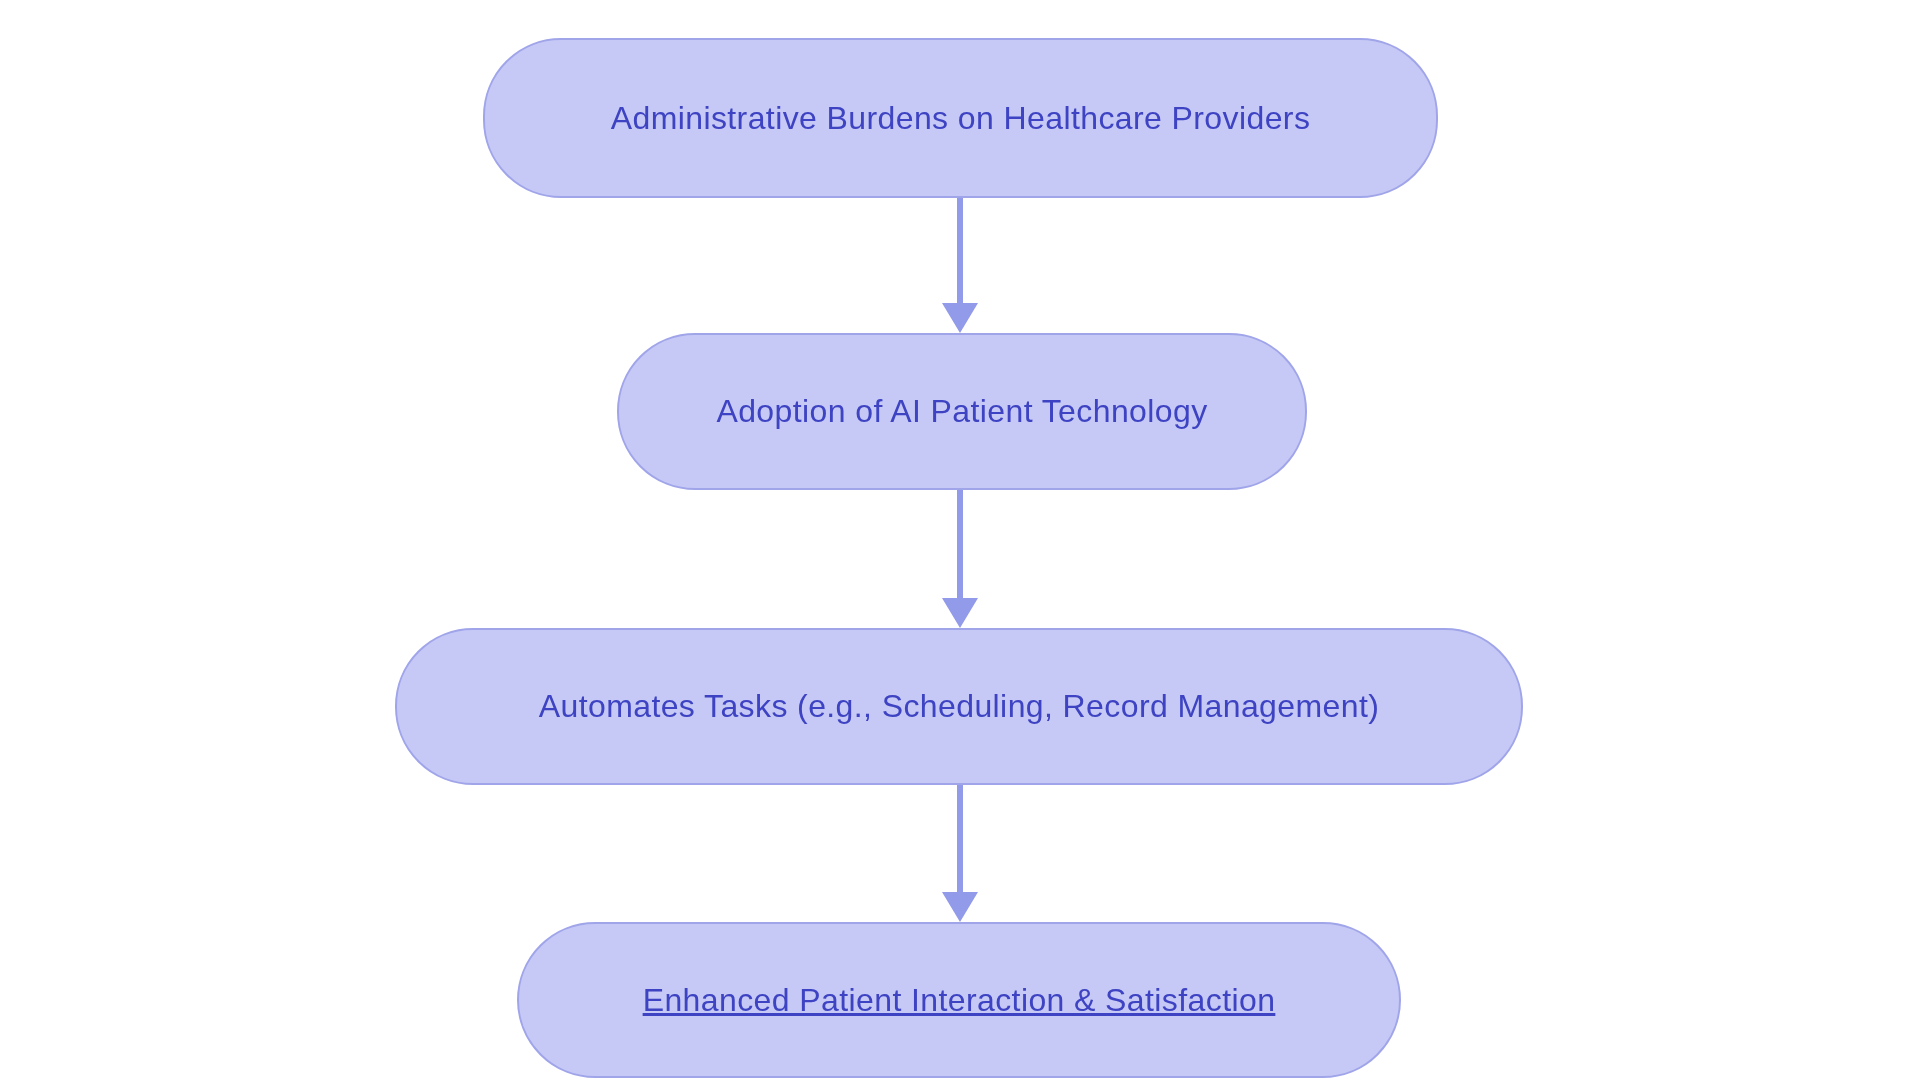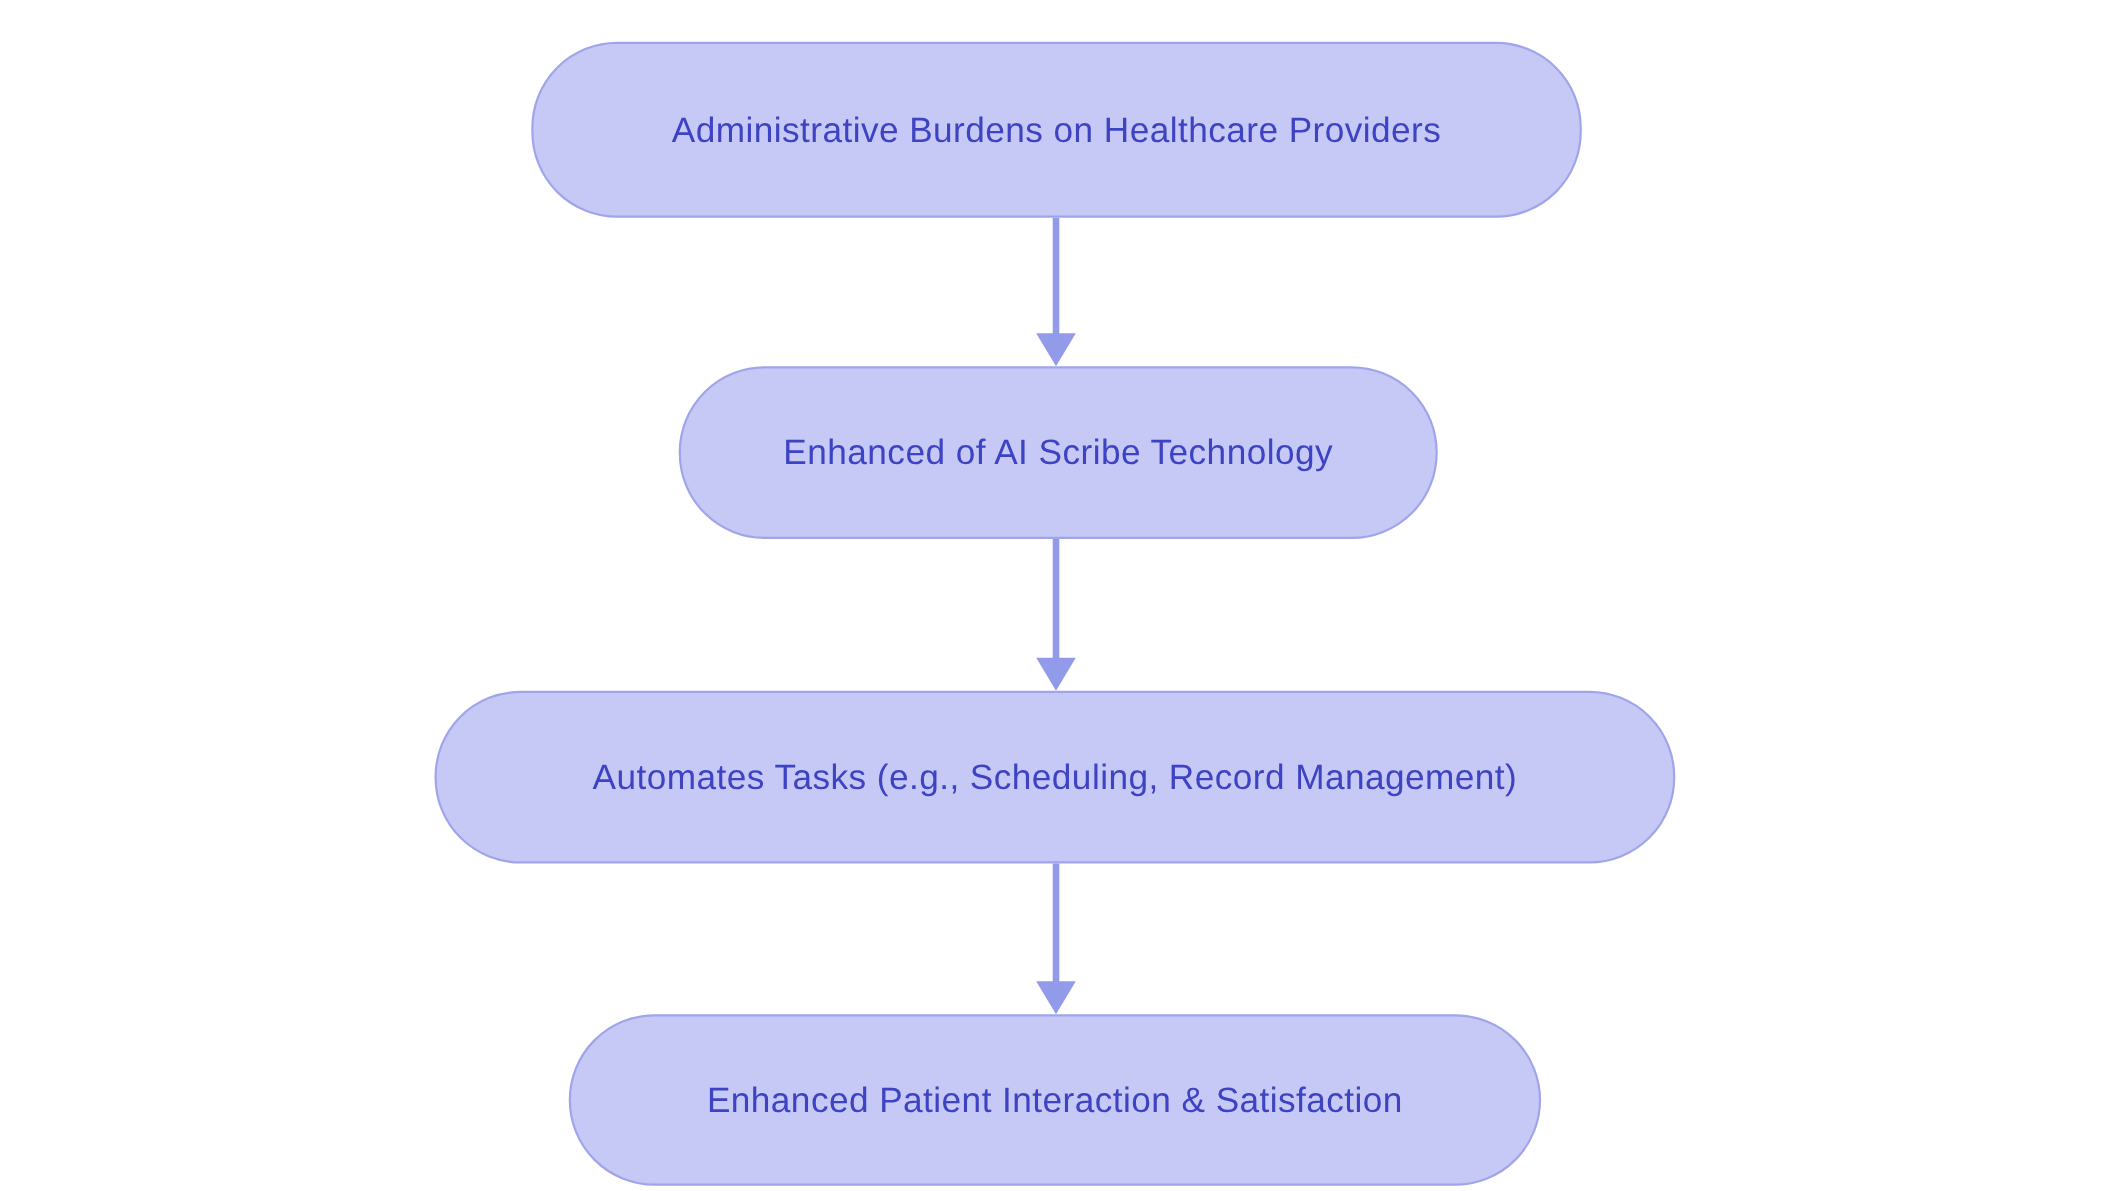--- a/index.html
+++ b/index.html
@@ -34,21 +34,21 @@
     justify-content: center;
     text-align: center;
     color: var(--node-text);
     font-size: 32px;
     letter-spacing: 0.4px;
     white-space: nowrap;
   }
   .node-1 { left: 483px;  top: 18px;  width: 955px;  height: 160px; }
   .node-2 { left: 617px;  top: 313px; width: 690px;  height: 157px; }
   .node-3 { left: 395px;  top: 608px; width: 1128px; height: 157px; align-items: center; }
-  .node-4 { left: 517px;  top: 902px; width: 884px;  height: 156px; }
+  .node-4 { left: 517px;  top: 902px; width: 884px;  height: 156px; text-decoration: underline; }
 
   .arrow {
     position: absolute;
     left: 942px;           
     width: 36px;
     display: flex;
     flex-direction: column;
     align-items: center;
   }
   .arrow-1 { top: 178px; height: 135px; }
@@ -78,21 +78,21 @@
   <div class="node node-1">
     <span>Administrative Burdens on Healthcare Providers</span>
   </div>
 
   <div class="arrow arrow-1">
     <div class="arrow-shaft"></div>
     <div class="arrow-head"></div>
   </div>
 
   <div class="node node-2">
-    <span>Enhanced of AI Scribe Technology</span>
+    <span>Adoption of AI Patient Technology</span>
   </div>
 
   <div class="arrow arrow-2">
     <div class="arrow-shaft"></div>
     <div class="arrow-head"></div>
   </div>
 
   <div class="node node-3">
     <span>Automates Tasks (e.g., Scheduling, Record Management)</span>
   </div>

